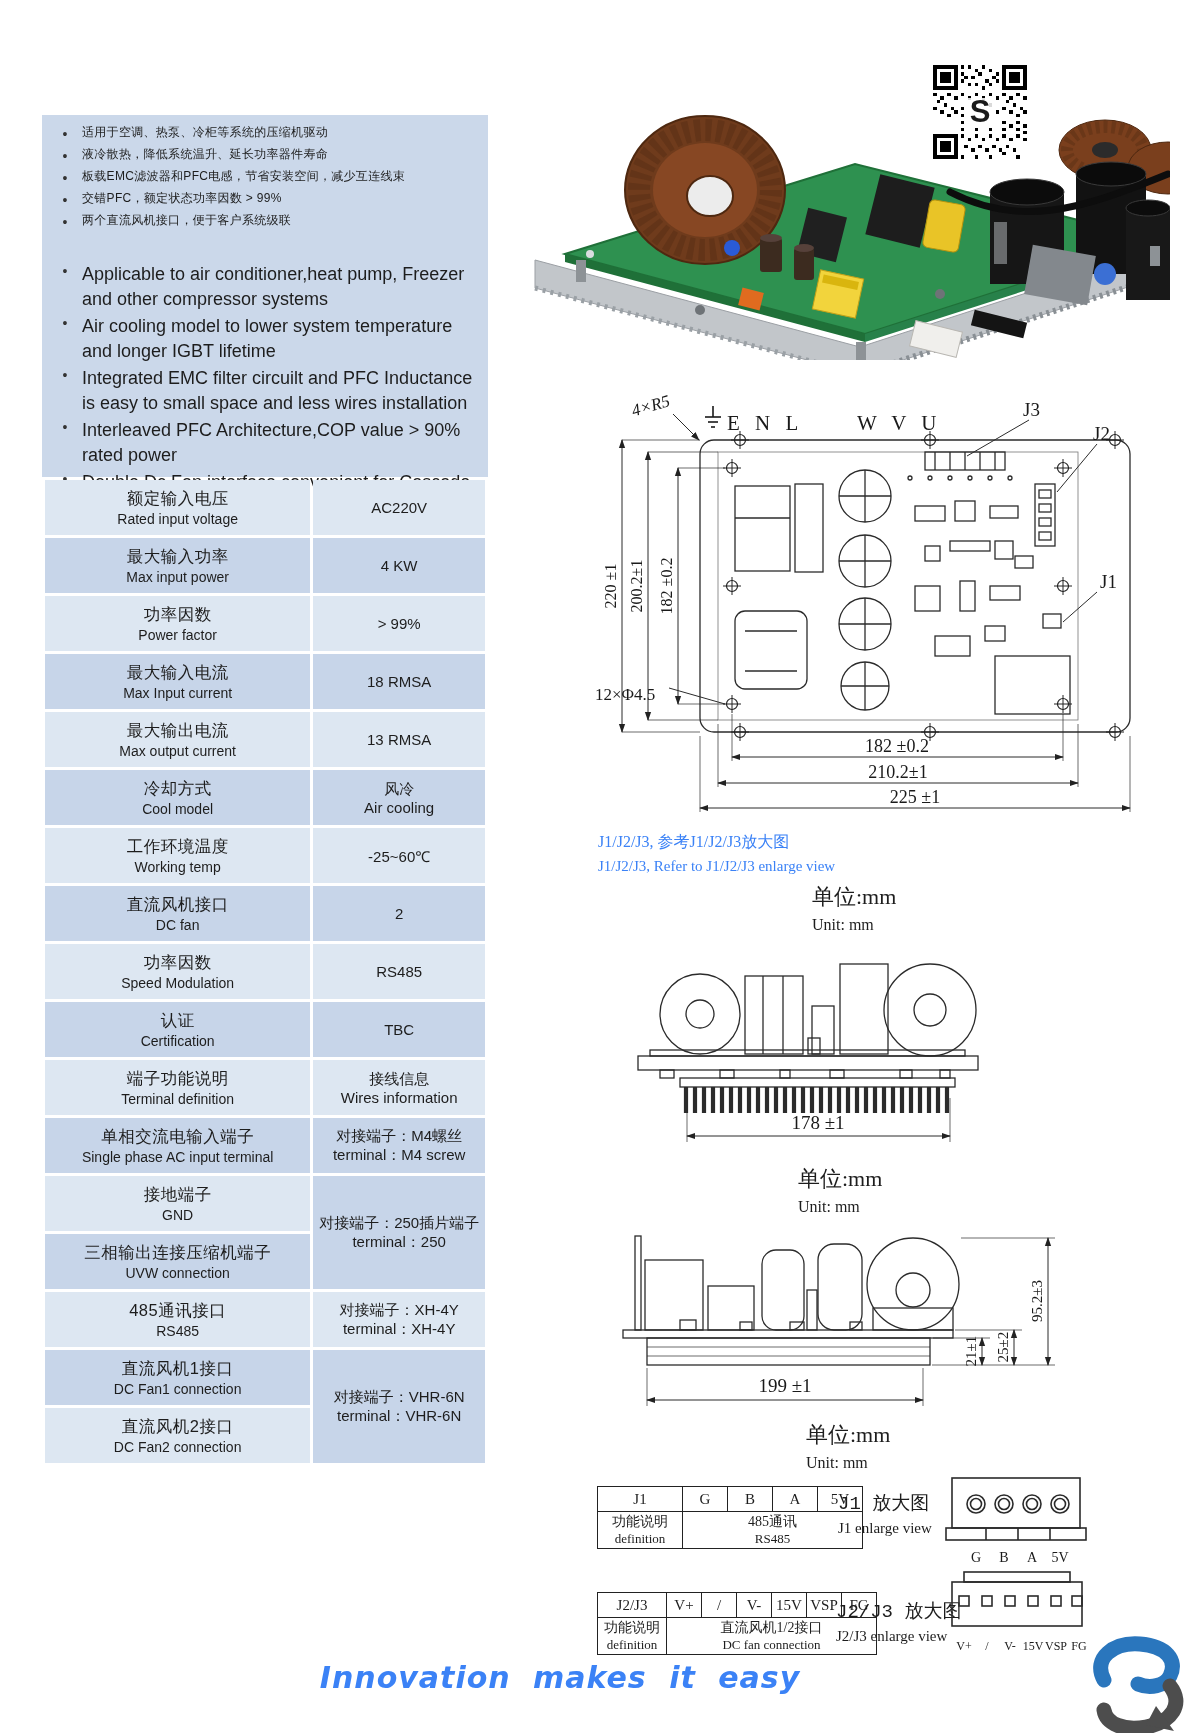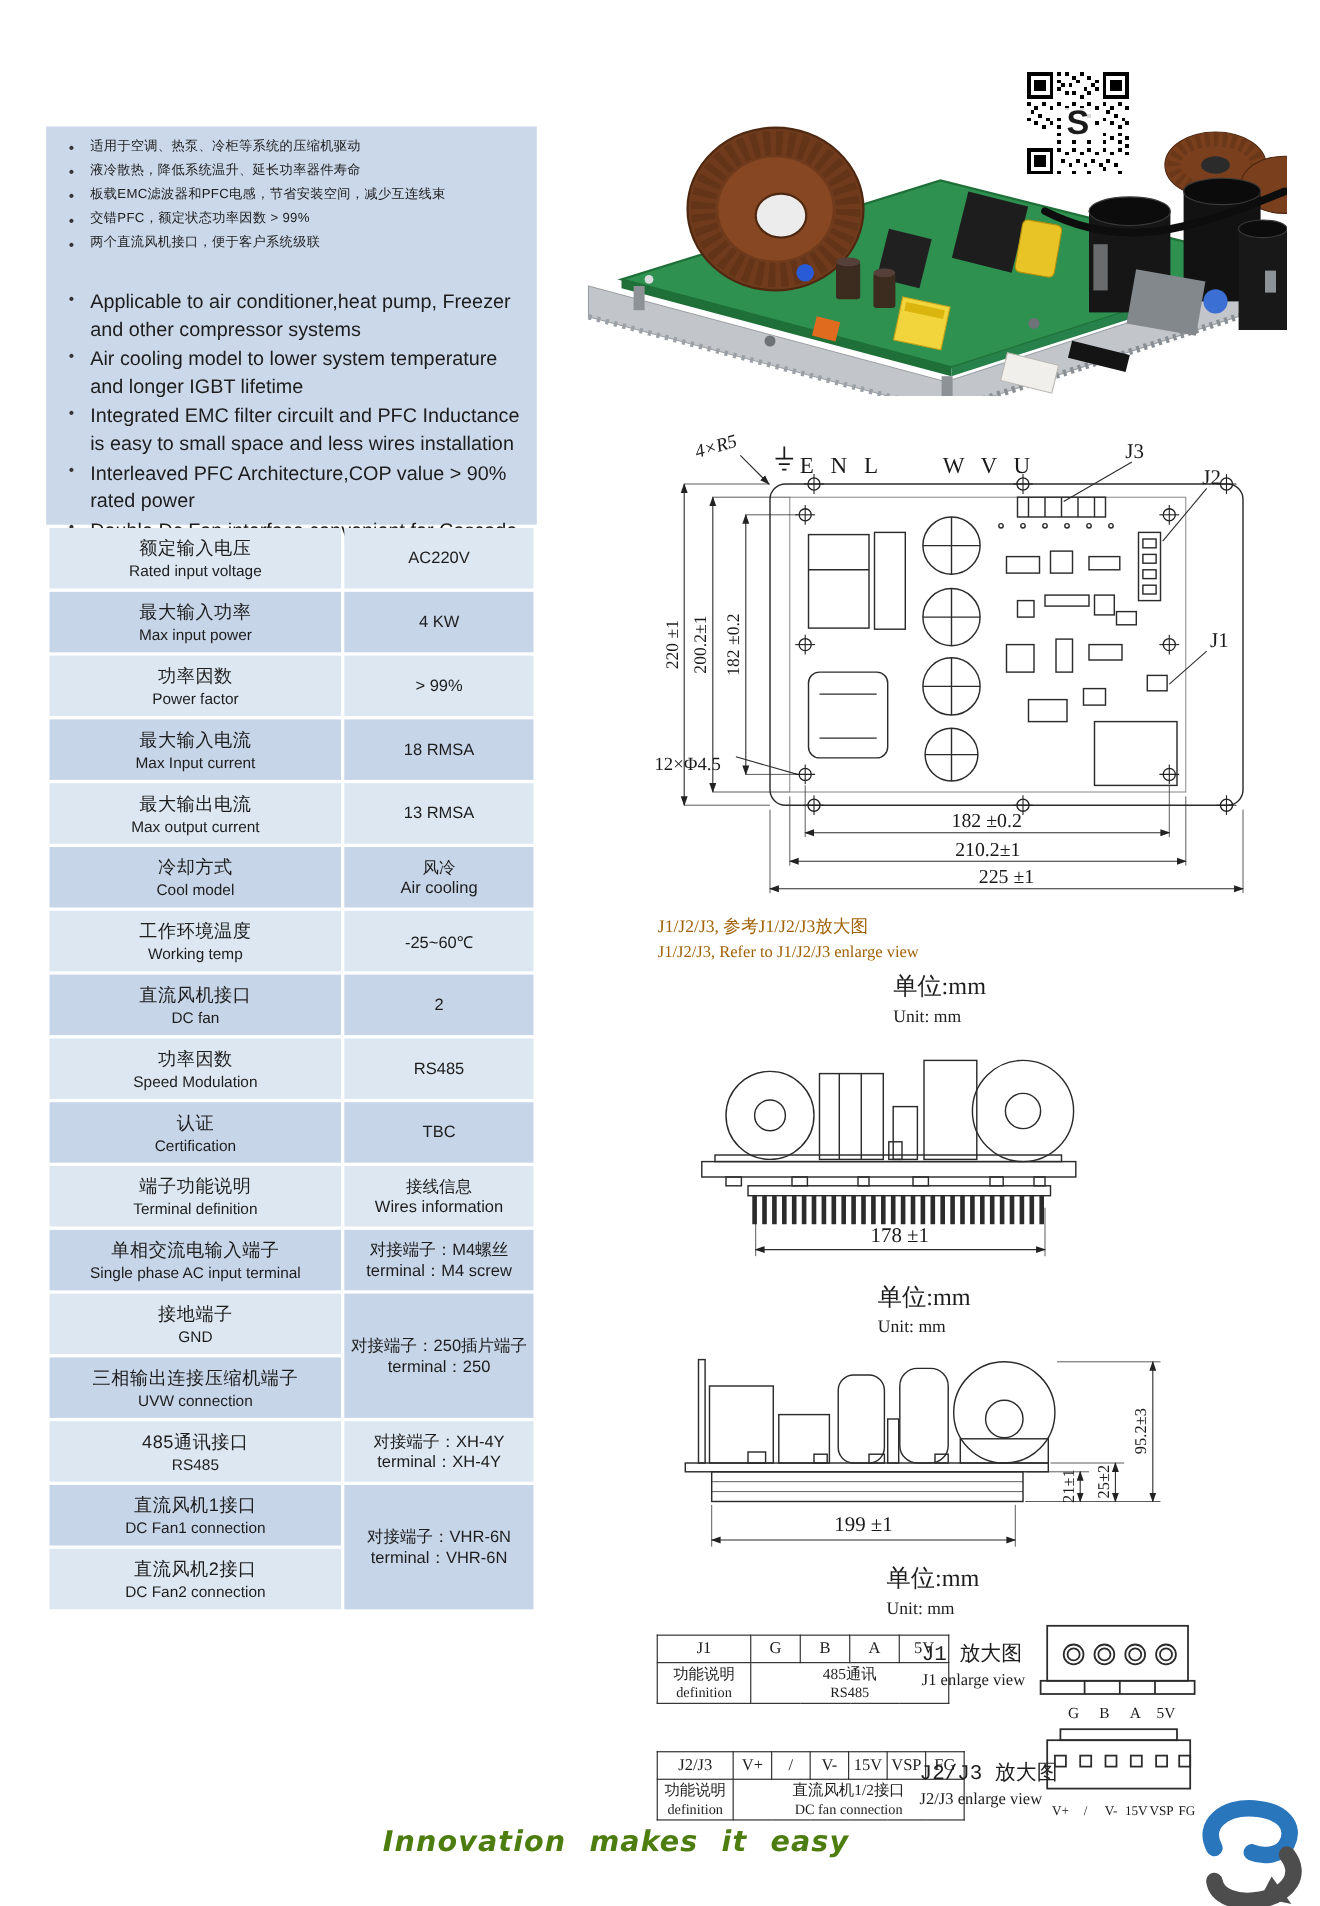--- a/index.html
+++ b/index.html
@@ -26,35 +26,35 @@
   .row-l td{background:#dde7f2;}
   .row-d td{background:#c7d5e9;}
   td.cell-dark{background:#c7d5e9 !important;}
   .lcn{font-size:16.5px;letter-spacing:.5px;}
   .len{font-size:14px;margin-top:1px;}
   .vl{font-size:15px;}
 
   
   .cad, .cad text{font-family:"Liberation Serif",serif;}
   svg text{fill:#1a1a1a;}
-  .note{font-family:"Liberation Serif",serif;font-size:16px;color:#a16207;}
+  .note{font-family:"Liberation Serif",serif;font-size:16px;color:#3b82f6;}
   .units .c1{font-family:"Liberation Serif",serif;font-size:22px;}
   .units .c2{font-family:"Liberation Serif",serif;font-size:16px;margin-top:4px;}
   .cap .c1{font-family:Liberation Mono, monospace;font-size:19px;}
   .cap .c2{font-family:"Liberation Serif",serif;font-size:15px;margin-top:4px;}
 
   table.mini{border-collapse:collapse;font-family:"Liberation Serif",serif;background:#fff;}
   table.mini td{border:1.5px solid #222;text-align:center;padding:1px 3px;}
   table.mini .mh{height:25px;font-size:15px;}
   .mcn{font-size:14px;}
   .men{font-size:13px;}
 
-  .tagline{left:300px;top:1660px;width:520px;text-align:center;color:#4d7c0f;
+  .tagline{left:300px;top:1660px;width:520px;text-align:center;color:#3b82f6;
            font-family:"DejaVu Sans",sans-serif;font-style:italic;font-weight:600;
-           font-size:26px;letter-spacing:1px;word-spacing:11px;}
+           font-size:30px;letter-spacing:1px;word-spacing:11px;}
 </style>
 </head>
 <body>
 
 <div class="page">
 
   <svg width="0" height="0" style="position:absolute">
     <defs>
       <marker id="arw" viewBox="0 0 10 10" refX="9" refY="5" markerWidth="9" markerHeight="9" orient="auto-start-reverse" markerUnits="userSpaceOnUse">
         <path d="M0,1.5 L10,5 L0,8.5 z" fill="#222"></path>

